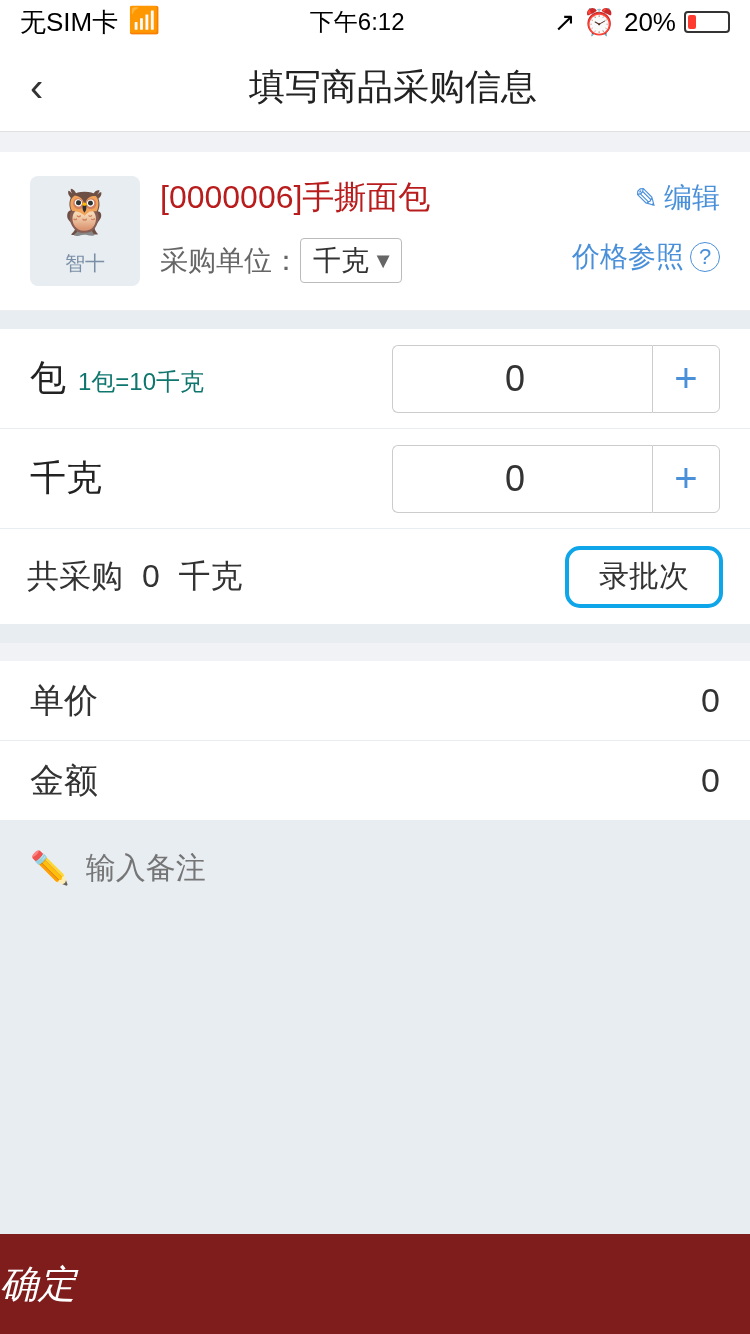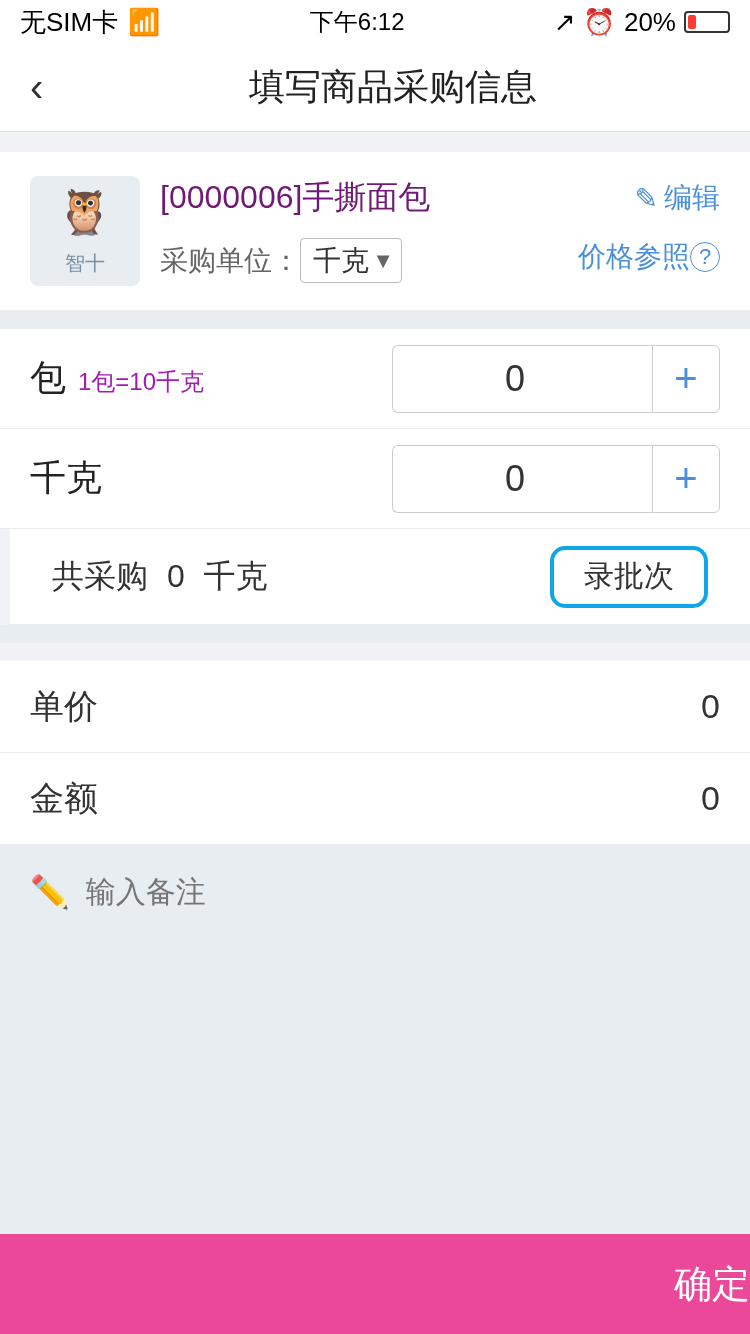--- a/index.html
+++ b/index.html
@@ -18,21 +18,21 @@
       width: 750px;
       height: 44px;
       background: #fff;
       display: flex;
       align-items: center;
       justify-content: space-between;
       padding: 0 20px;
       font-size: 28px;
       color: #000;
     }
-    .status-left { display: flex; align-items: center; gap: 10px; font-size: 26px; }
+    .status-left { display: flex; gap: 10px; font-size: 26px; }
     .status-center { font-size: 24px; font-weight: 500; }
     .status-right { display: flex; align-items: center; gap: 8px; font-size: 26px; }
     .battery-icon {
       display: inline-flex; align-items: center; gap: 2px;
     }
     .battery-body {
       width: 46px; height: 22px; border: 2px solid #333; border-radius: 4px;
       position: relative; display: flex; align-items: center; padding: 2px;
     }
     .battery-fill {
@@ -100,21 +100,21 @@
       flex: 1;
     }
     .product-name-row {
       display: flex;
       align-items: center;
       justify-content: space-between;
       margin-bottom: 18px;
     }
     .product-name {
       font-size: 32px;
-      color: #701a75;
+      color: #b91c1c;
       font-weight: 500;
     }
     .product-edit {
       font-size: 28px;
       color: #4a90d9;
       display: flex;
       align-items: center;
       gap: 6px;
     }
     .product-unit-row {
@@ -146,20 +146,21 @@
       right: 8px;
       font-size: 22px;
       color: #666;
       pointer-events: none;
     }
     .price-ref {
       font-size: 28px;
       color: #4a90d9;
       display: flex;
       align-items: center;
+      gap: 6px;
     }
 
     
     .divider-band {
       width: 750px;
       height: 18px;
       background: #e8edf2;
     }
 
     
@@ -176,21 +177,21 @@
     }
     .input-row-label {
       font-size: 36px;
       color: #222;
       display: flex;
       align-items: baseline;
       gap: 12px;
     }
     .input-row-sublabel {
       font-size: 24px;
-      color: #a21caf;
+      color: #0f766e;
     }
     .input-row-right {
       display: flex;
       align-items: center;
       gap: 0;
     }
     .number-input {
       width: 260px;
       height: 68px;
       border: 1px solid #ccc;
@@ -214,25 +215,24 @@
       font-size: 40px;
       color: #4a90d9;
       cursor: pointer;
     }
 
     
     .summary-row {
       display: flex;
       align-items: center;
       justify-content: space-between;
-      padding: 0 42px;
+      padding: 0 27px;
       height: 96px;
       background: #fff;
       border-bottom: 1px solid #e8edf2;
-      margin-left: 10px;
     }
     .summary-text {
       font-size: 32px;
       color: #333;
     }
     .batch-btn {
       height: 62px;
       padding: 0 30px;
       border: 4px solid #0ea5e9;
       border-radius: 15px;
@@ -247,21 +247,21 @@
     
     .price-section {
       background: #fff;
       margin-top: 18px;
     }
     .price-row {
       display: flex;
       align-items: center;
       justify-content: space-between;
       padding: 4px 30px;
-      height: 92px;
+      height: 80px;
       border-bottom: 1px solid #e8edf2;
     }
     .price-row-label {
       font-size: 34px;
       color: #333;
     }
     .price-row-value {
       font-size: 34px;
       color: #333;
     }
@@ -296,28 +296,29 @@
       min-height: 300px;
     }
 
     
     .confirm-btn {
       position: fixed;
       bottom: 0;
       left: 0;
       width: 750px;
       height: 100px;
-      background: #ec4899;
-      display: flex;
-      align-items: center;
-      justify-content: flex-end;
+      background: #7f1d1d;
+      display: flex;
+      align-items: center;
+      justify-content: flex-start;
       font-size: 38px;
       color: #fff;
       font-weight: 500;
       cursor: pointer;
+      font-style: italic;
     }
   </style>
 </head>
 <body>
 
 <div class="status-bar">
   <div class="status-left">
     <span>无SIM卡</span>
     <span>📶</span>
   </div>

